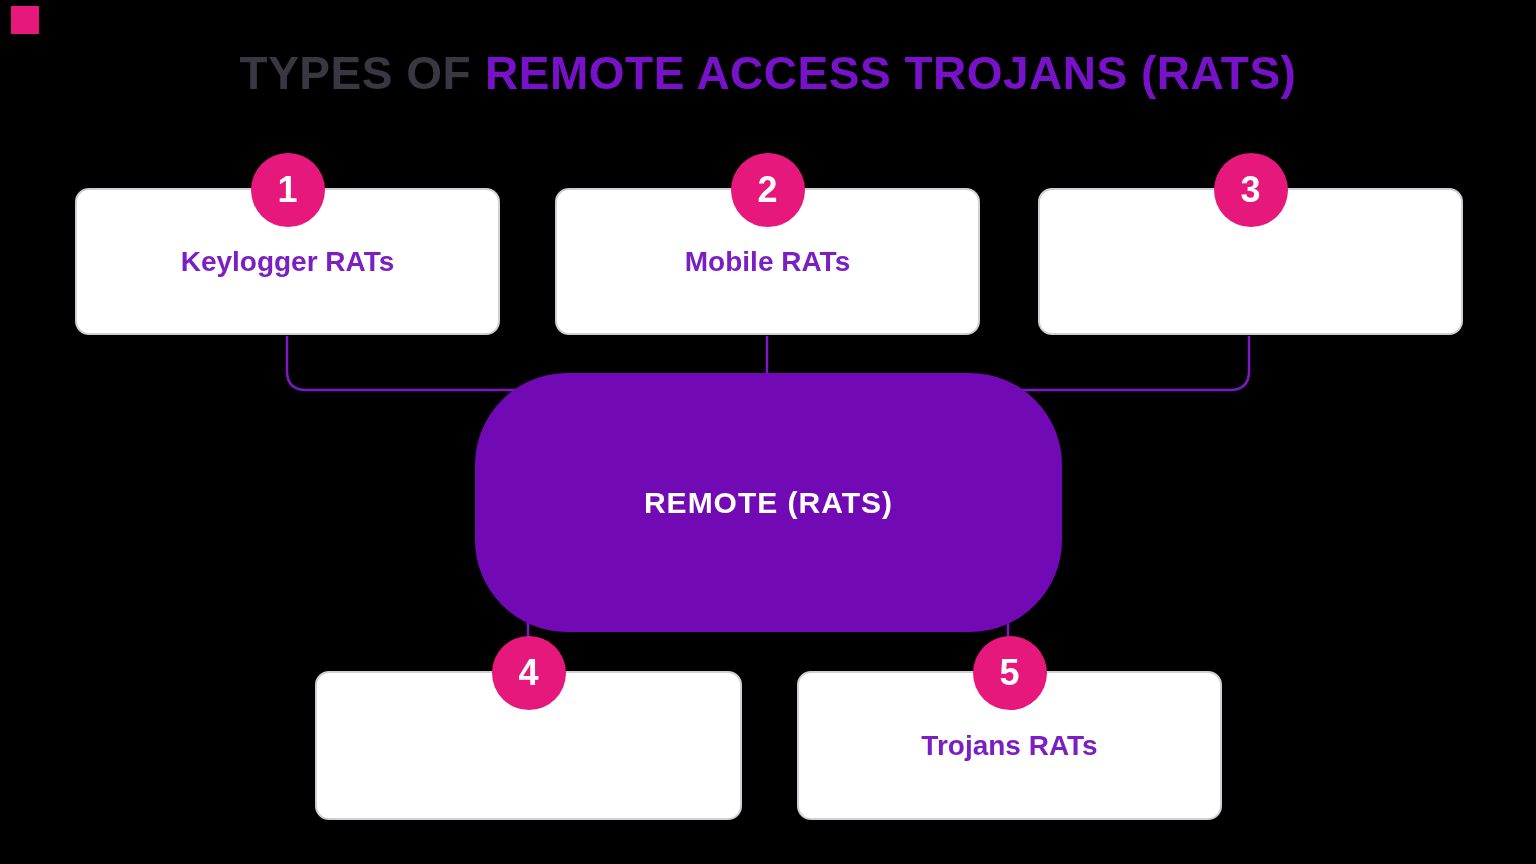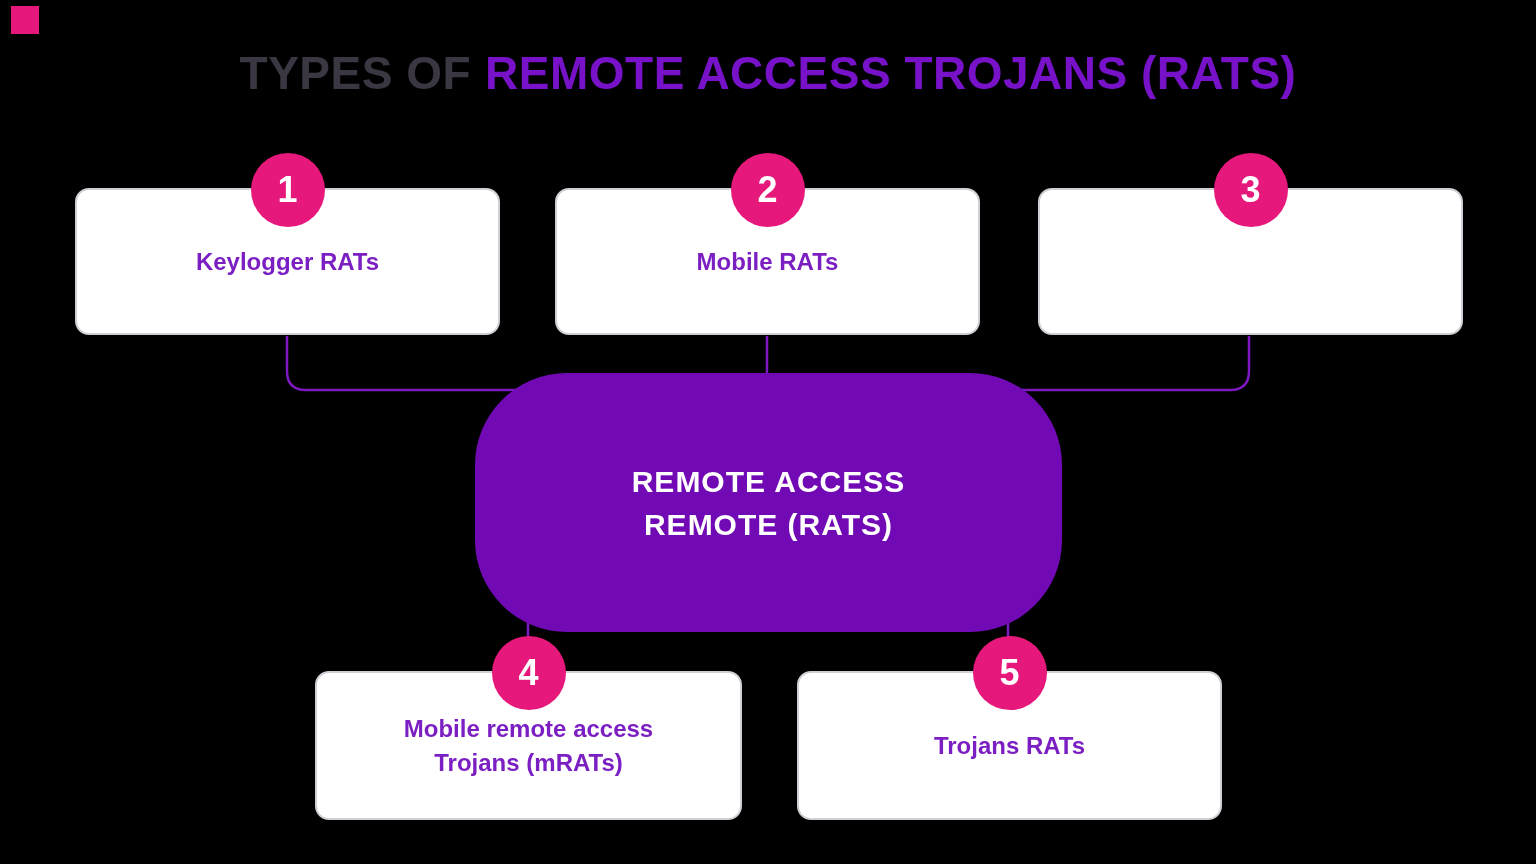--- a/index.html
+++ b/index.html
@@ -36,21 +36,21 @@
   #card-3{left:1038px;top:188px;width:425px;height:147px;}
   #card-4{left:315px;top:671px;width:427px;height:149px;}
   #card-5{left:797px;top:671px;width:425px;height:149px;}
   .badge{
     position:absolute;top:-37px;left:50%;transform:translateX(-50%);
     width:74px;height:74px;border-radius:50%;background:var(--badge);
     color:#ffffff;font-size:36px;font-weight:800;
     display:flex;align-items:center;justify-content:center;
   }
   .type-label{
-    color:var(--label-purple);font-size:24px;font-weight:800;
+    color:var(--label-purple);font-size:28px;font-weight:800;
     text-align:center;line-height:34px;max-width:330px;
   }
   .center-node{
     position:absolute;left:475px;top:373px;width:587px;height:259px;
     background:var(--center-bg);border-radius:92px;
     display:flex;flex-direction:column;align-items:center;justify-content:center;
   }
   .center-node span{
     display:block;color:var(--center-text);font-size:30px;font-weight:800;
     letter-spacing:1px;line-height:43px;text-align:center;
@@ -71,41 +71,39 @@
     <g fill="none" stroke="var(--connector)" stroke-width="2.5">
       <path d="M287 336 V371 Q287 390 306 390 H520"></path>
       <path d="M767 336 V380"></path>
       <path d="M1249 336 V371 Q1249 390 1230 390 H1018"></path>
       <path d="M528 608 V648"></path>
       <path d="M1008 608 V648"></path>
     </g>
   </svg>
 
   <div class="center-node">
-    <span>REMOTE ACCESS</span>
     <span>REMOTE (RATS)</span>
   </div>
 
   <div class="card" id="card-1">
     <div class="badge">1</div>
     <div class="type-label">Keylogger RATs</div>
   </div>
 
   <div class="card" id="card-2">
     <div class="badge">2</div>
     <div class="type-label">Mobile RATs</div>
   </div>
 
   <div class="card" id="card-3">
     <div class="badge">3</div>
   </div>
 
   <div class="card" id="card-4">
     <div class="badge">4</div>
-    <div class="type-label">Mobile remote access Trojans (mRATs)</div>
   </div>
 
   <div class="card" id="card-5">
     <div class="badge">5</div>
     <div class="type-label">Trojans RATs</div>
   </div>
 
 </div>
 
 </body></html>

